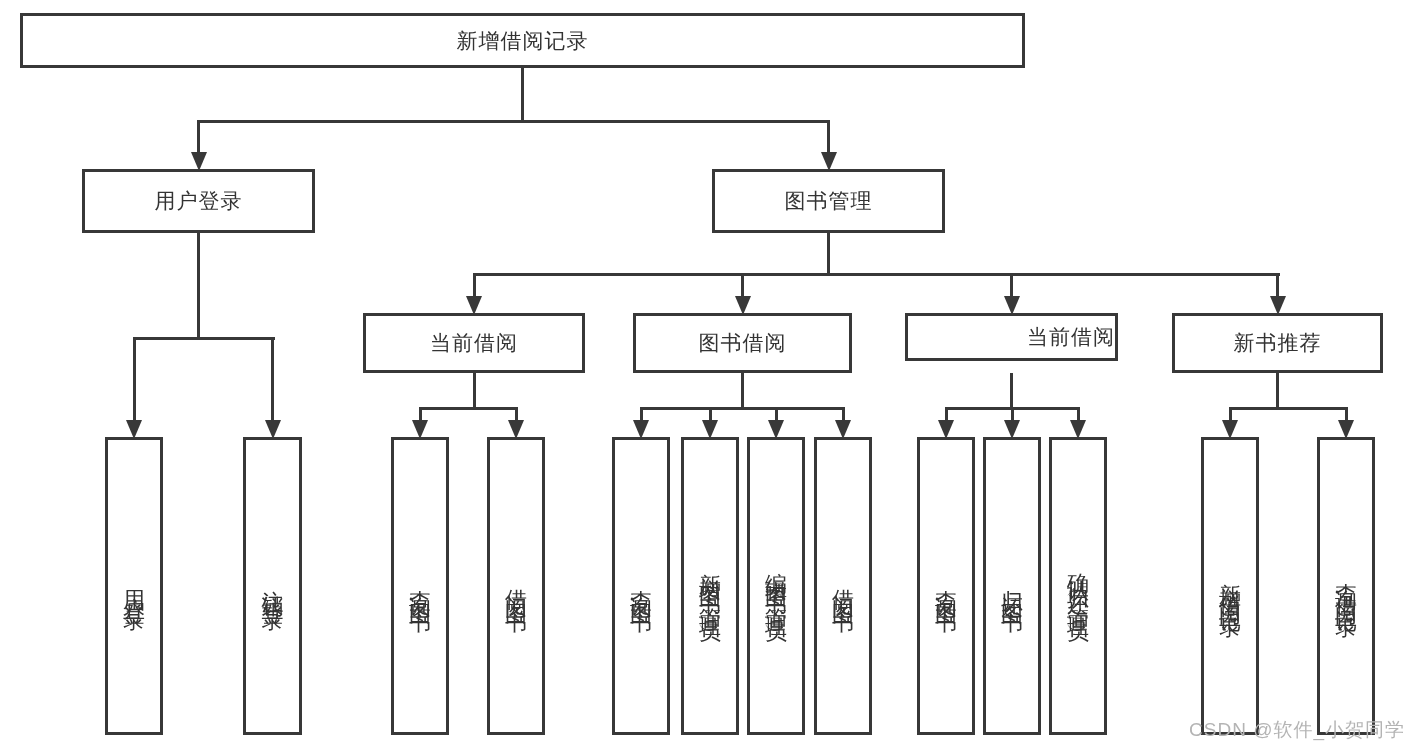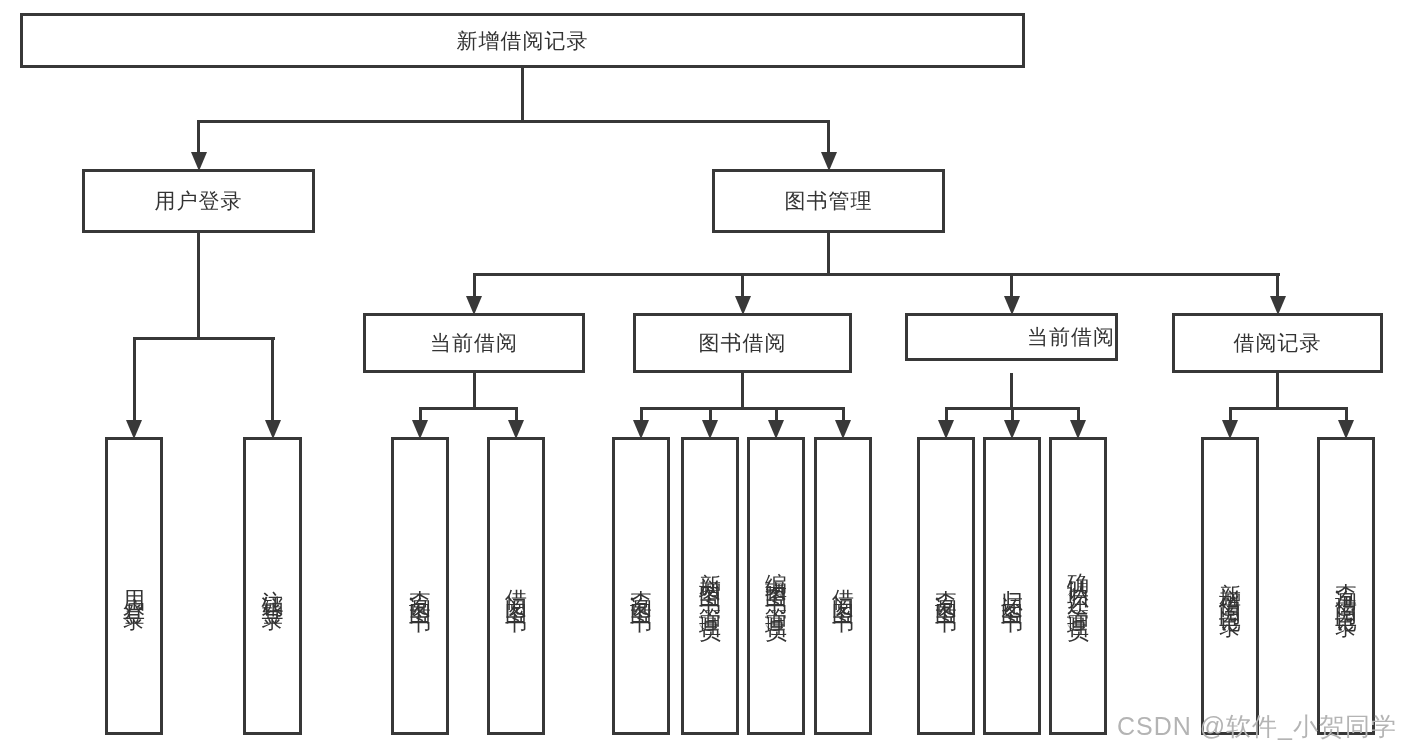--- a/index.html
+++ b/index.html
@@ -44,23 +44,23 @@
     position:absolute;
     width:0;
     height:0;
     border-left:8px solid transparent;
     border-right:8px solid transparent;
     border-top:19px solid #383838;
     z-index:1;
   }
   .watermark{
     position:absolute;
-    right:8px;
+    right:0;
     bottom:4px;
-    font-size:25px;
+    font-size:19px;
     color:#b4b4b4;
     letter-spacing:1px;
     z-index:3;
     white-space:nowrap;
   }
 </style>
 </head>
 <body>
 
 <div id="canvas">
@@ -77,21 +77,21 @@
     <div class="node" style="left: 363px; top: 313px; width: 222px; height: 60px; border-color: rgb(56, 56, 56); color: rgb(51, 51, 51);">
       <span>当前借阅</span>
     </div>
     <div class="node" style="left: 633px; top: 313px; width: 219px; height: 60px; border-color: rgb(56, 56, 56); color: rgb(51, 51, 51);">
       <span>图书借阅</span>
     </div>
     <div class="node" style="left: 905px; top: 313px; width: 213px; height: 48px; border-color: rgb(56, 56, 56); color: rgb(51, 51, 51); justify-content: flex-end;">
       <span>当前借阅</span>
     </div>
     <div class="node" style="left: 1172px; top: 313px; width: 211px; height: 60px; border-color: rgb(56, 56, 56); color: rgb(51, 51, 51);">
-      <span>借阅记录</span>
+      <span>新书推荐</span>
     </div>
     <div class="node vertical" style="left: 105px; top: 437px; width: 58px; height: 298px; border-color: rgb(56, 56, 56); color: rgb(51, 51, 51);">
       <span>用户登录</span>
     </div>
     <div class="node vertical" style="left: 243px; top: 437px; width: 59px; height: 298px; border-color: rgb(56, 56, 56); color: rgb(51, 51, 51);">
       <span>注销登录</span>
     </div>
     <div class="node vertical" style="left: 391px; top: 437px; width: 58px; height: 298px; border-color: rgb(56, 56, 56); color: rgb(51, 51, 51);">
       <span>查询图书</span>
     </div>

